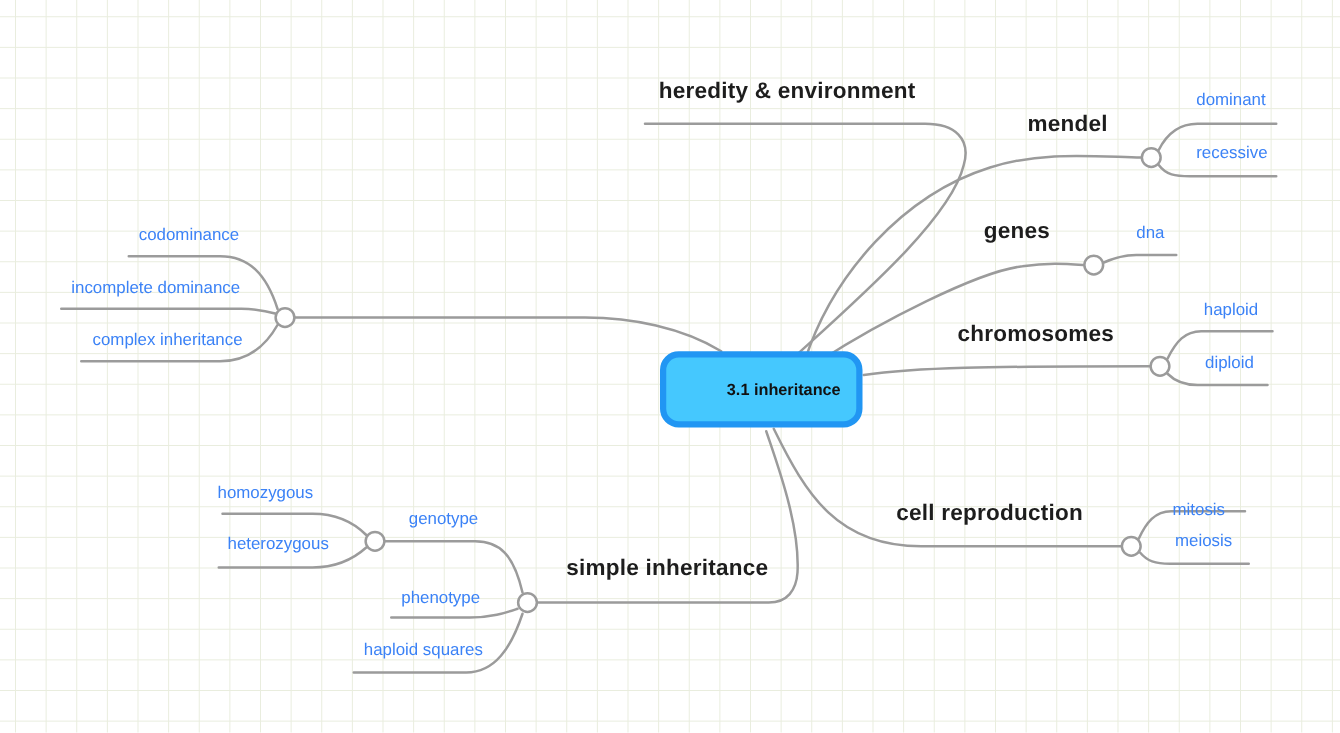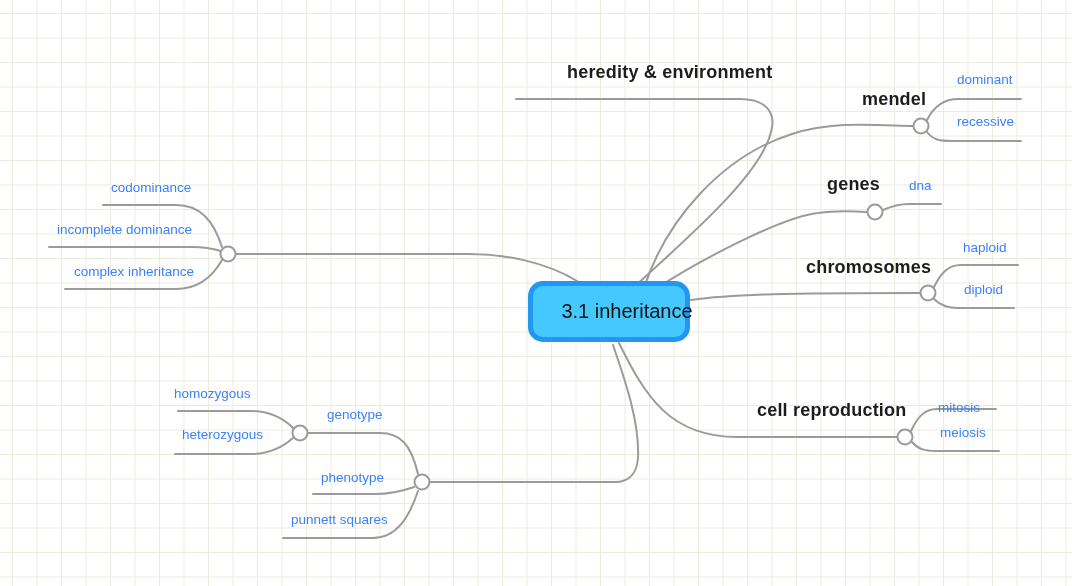--- a/index.html
+++ b/index.html
@@ -43,21 +43,20 @@
     cursor: pointer;
   }
   .topic {
     position: absolute;
     font-size: 18px;
     font-weight: 700;
     color: #1d1d1d;
     white-space: nowrap;
     letter-spacing: 0.2px;
     cursor: pointer;
-    padding-left: 40px;
   }
   .sub {
     position: absolute;
     font-size: 13.5px;
     font-weight: 400;
     color: #3b82f6;
     white-space: nowrap;
     cursor: pointer;
   }
   .root-node {
@@ -69,22 +68,22 @@
     box-sizing: border-box;
     background: #45c8fe;
     border: 5px solid #2196f3;
     border-radius: 15px;
     display: flex;
     align-items: center;
     justify-content: center;
     cursor: pointer;
   }
   .root-node .root-label {
-    font-size: 20px;
-    font-weight: 400;
+    font-size: 13px;
+    font-weight: 700;
     color: #111111;
     white-space: nowrap;
     margin-left: 36px;
   }
 </style>
 </head>
 <body>
 
 <div id="canvas">
 
@@ -131,32 +130,33 @@
 
   <div class="root-node">
     <span class="root-label">3.1 inheritance</span>
   </div>
 
   <div class="topic" style="left:527px; top:62px">heredity &amp; environment</div>
   <div class="topic" style="left:822px; top:89px">mendel</div>
   <div class="topic" style="left:787px; top:174px">genes</div>
   <div class="topic" style="left:766px; top:257px">chromosomes</div>
   <div class="topic" style="left:717px; top:400px">cell reproduction</div>
+  <div class="topic" style="left:453px; top:444px">simple inheritance</div>
 
   <div class="sub" style="left:957px; top:72px">dominant</div>
   <div class="sub" style="left:957px; top:114px">recessive</div>
   <div class="sub" style="left:909px; top:178px">dna</div>
   <div class="sub" style="left:963px; top:240px">haploid</div>
   <div class="sub" style="left:964px; top:282px">diploid</div>
   <div class="sub" style="left:938px; top:400px">mitosis</div>
   <div class="sub" style="left:940px; top:425px">meiosis</div>
 
   <div class="sub" style="left:327px; top:407px">genotype</div>
   <div class="sub" style="left:321px; top:470px">phenotype</div>
-  <div class="sub" style="left:291px; top:512px">punnett squares</div>
+  <div class="sub" style="left:291px; top:512px">haploid squares</div>
   <div class="sub" style="left:174px; top:386px">homozygous</div>
   <div class="sub" style="left:182px; top:427px">heterozygous</div>
 
   <div class="sub" style="left:111px; top:180px">codominance</div>
   <div class="sub" style="left:57px;  top:222px">incomplete dominance</div>
   <div class="sub" style="left:74px;  top:264px">complex inheritance</div>
 
 </div>
 
 </body></html>

